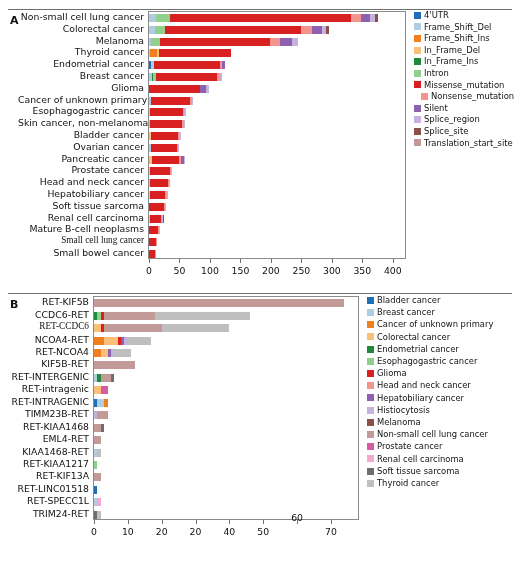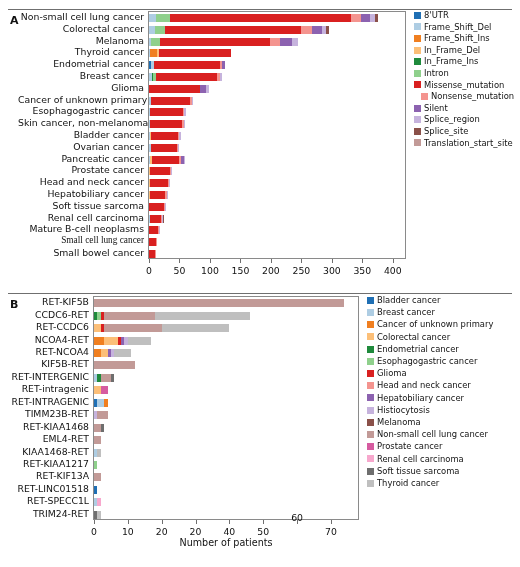--- a/index.html
+++ b/index.html
@@ -277,21 +277,21 @@
         <div class="ticklabel" style="left: 311.857px; width: 40px; top: 265px;">300</div>
         <div class="tick" style="left: 362.333px; top: 259px; height: 4px;"></div>
         <div class="ticklabel" style="left: 342.333px; width: 40px; top: 265px;">350</div>
         <div class="tick" style="left: 392.81px; top: 259px; height: 4px;"></div>
         <div class="ticklabel" style="left: 372.81px; width: 40px; top: 265px;">400</div>
       </div>
 
     <div class="legend" id="legend-a" style="left:414px;top:11px;">
         <div class="legend-item" style="top: 0px; left: 0px;">
           <span class="swatch" style="background: rgb(31, 111, 180);"></span>
-          <span class="legend-text">8'UTR</span>
+          <span class="legend-text">4'UTR</span>
         </div>
         <div class="legend-item" style="top: 11.6px; left: 0px;">
           <span class="swatch" style="background: rgb(174, 205, 227);"></span>
           <span class="legend-text">Frame_Shift_Del</span>
         </div>
         <div class="legend-item" style="top: 23.2px; left: 0px;">
           <span class="swatch" style="background: rgb(240, 127, 32);"></span>
           <span class="legend-text">Frame_Shift_Ins</span>
         </div>
         <div class="legend-item" style="top: 34.8px; left: 0px;">
@@ -455,21 +455,21 @@
               <span class="seg" title="TRIM24-RET — Soft tissue sarcoma: 1" style="width: 3.38462px; background: rgb(110, 110, 110);"></span>
               <span class="seg" title="TRIM24-RET — Thyroid cancer: 1" style="width: 3.38462px; background: rgb(191, 191, 191);"></span>
             </div>
           </div>
         </div>
     </div>
 
     <div id="labels-b">
         <div class="row-label" style="left: 8px; width: 81px; top: 9.22222px;">RET-KIF5B</div>
         <div class="row-label" style="left: 8px; width: 81px; top: 21.6667px;">CCDC6-RET</div>
-        <div class="row-label" style="left: 8px; width: 81px; top: 34.1111px;">RET-CCDC6</div>
+        <div class="row-label" style="left: 8px; width: 81px; top: 34.1111px; font-family: Liberation Serif, serif;">RET-CCDC6</div>
         <div class="row-label" style="left: 8px; width: 81px; top: 46.5556px;">NCOA4-RET</div>
         <div class="row-label" style="left: 8px; width: 81px; top: 59px;">RET-NCOA4</div>
         <div class="row-label" style="left: 8px; width: 81px; top: 71px;">KIF5B-RET</div>
         <div class="row-label" style="left: 8px; width: 81px; top: 83.8889px;">RET-INTERGENIC</div>
         <div class="row-label" style="left: 8px; width: 81px; top: 96.3333px;">RET-intragenic</div>
         <div class="row-label" style="left: 8px; width: 81px; top: 108.778px;">RET-INTRAGENIC</div>
         <div class="row-label" style="left: 8px; width: 81px; top: 121.222px;">TIMM23B-RET</div>
         <div class="row-label" style="left: 8px; width: 81px; top: 133.667px;">RET-KIAA1468</div>
         <div class="row-label" style="left: 8px; width: 81px; top: 146.111px;">EML4-RET</div>
         <div class="row-label" style="left: 8px; width: 81px; top: 158.556px;">KIAA1468-RET</div>
@@ -490,21 +490,20 @@
         <div class="ticklabel" style="left: 175.538px; width: 40px; top: 238px;">20</div>
         <div class="tick" style="left: 229.385px; top: 232px; height: 4px;"></div>
         <div class="ticklabel" style="left: 209.385px; width: 40px; top: 238px;">40</div>
         <div class="tick" style="left: 263.231px; top: 232px; height: 4px;"></div>
         <div class="ticklabel" style="left: 243.231px; width: 40px; top: 238px;">50</div>
         <div class="tick" style="left: 297.077px; top: 232px; height: 4px;"></div>
         <div class="ticklabel" style="left: 277.077px; width: 40px; top: 224px;">60</div>
         <div class="tick" style="left: 330.923px; top: 232px; height: 4px;"></div>
         <div class="ticklabel" style="left: 310.923px; width: 40px; top: 238px;">70</div>
       </div>
-    <div class="axis-title" style="left:93px;top:249px;width:266px;">Number of patients</div>
 
     <div class="legend" id="legend-b" style="left:367px;top:8px;">
         <div class="legend-item" style="top: 0px; left: 0px;">
           <span class="swatch" style="background: rgb(31, 111, 180);"></span>
           <span class="legend-text">Bladder cancer</span>
         </div>
         <div class="legend-item" style="top: 12.2px; left: 0px;">
           <span class="swatch" style="background: rgb(174, 205, 227);"></span>
           <span class="legend-text">Breast cancer</span>
         </div>

